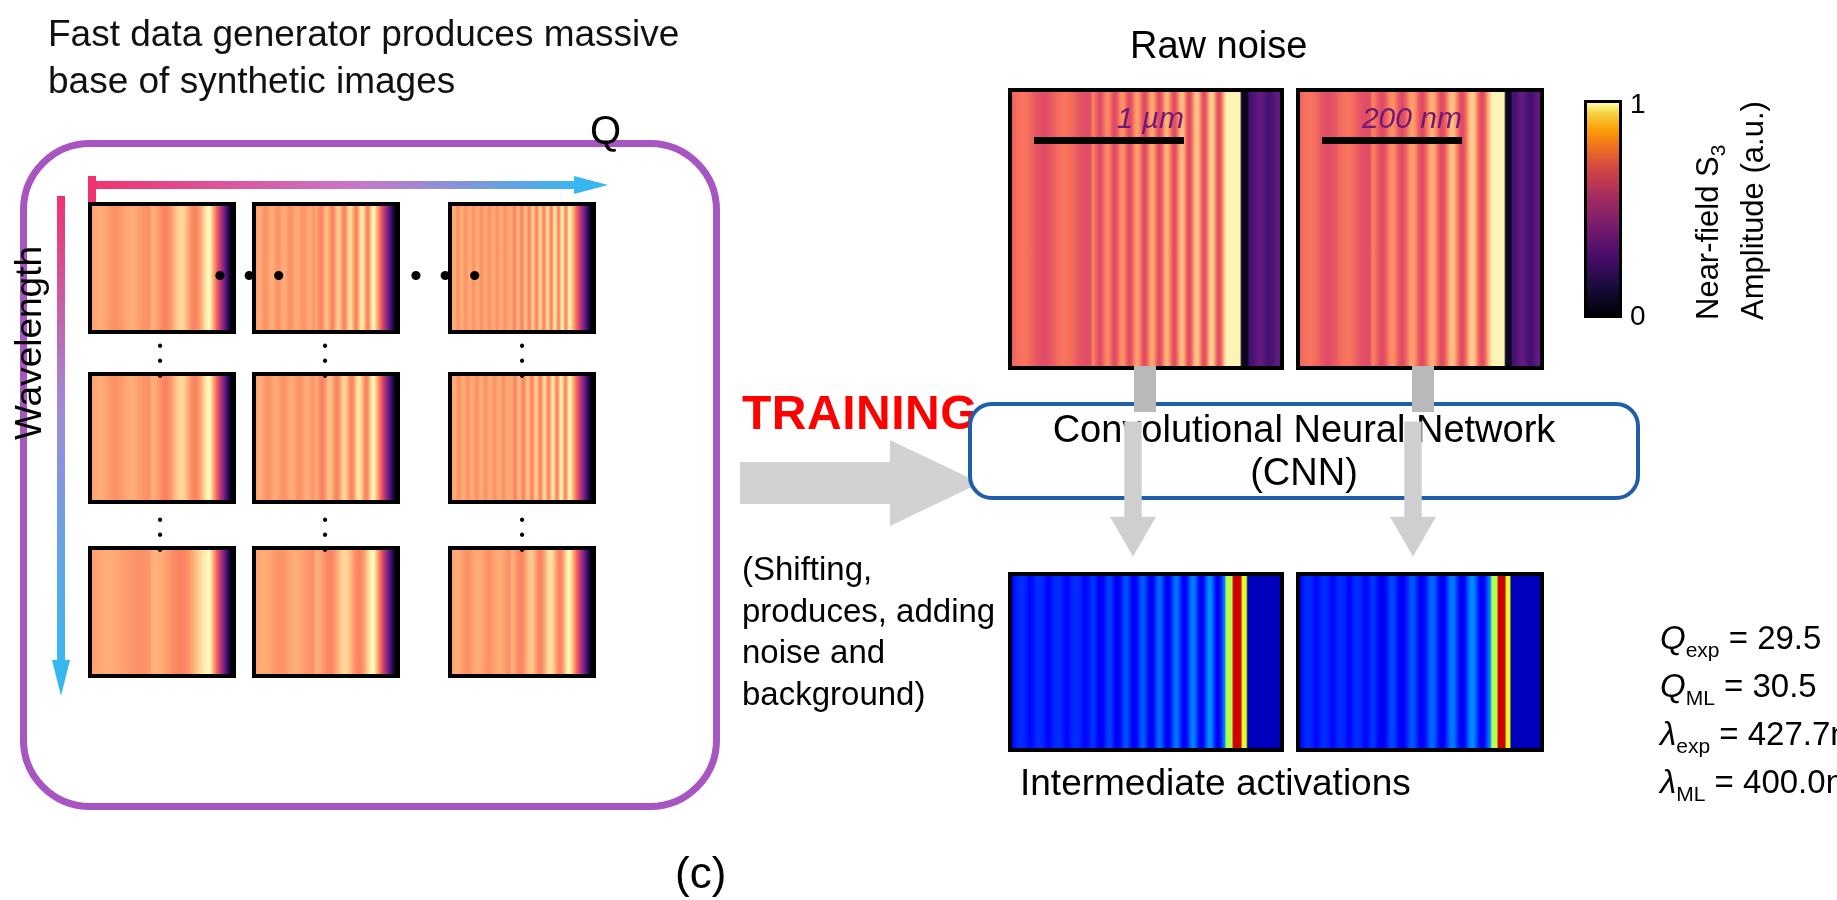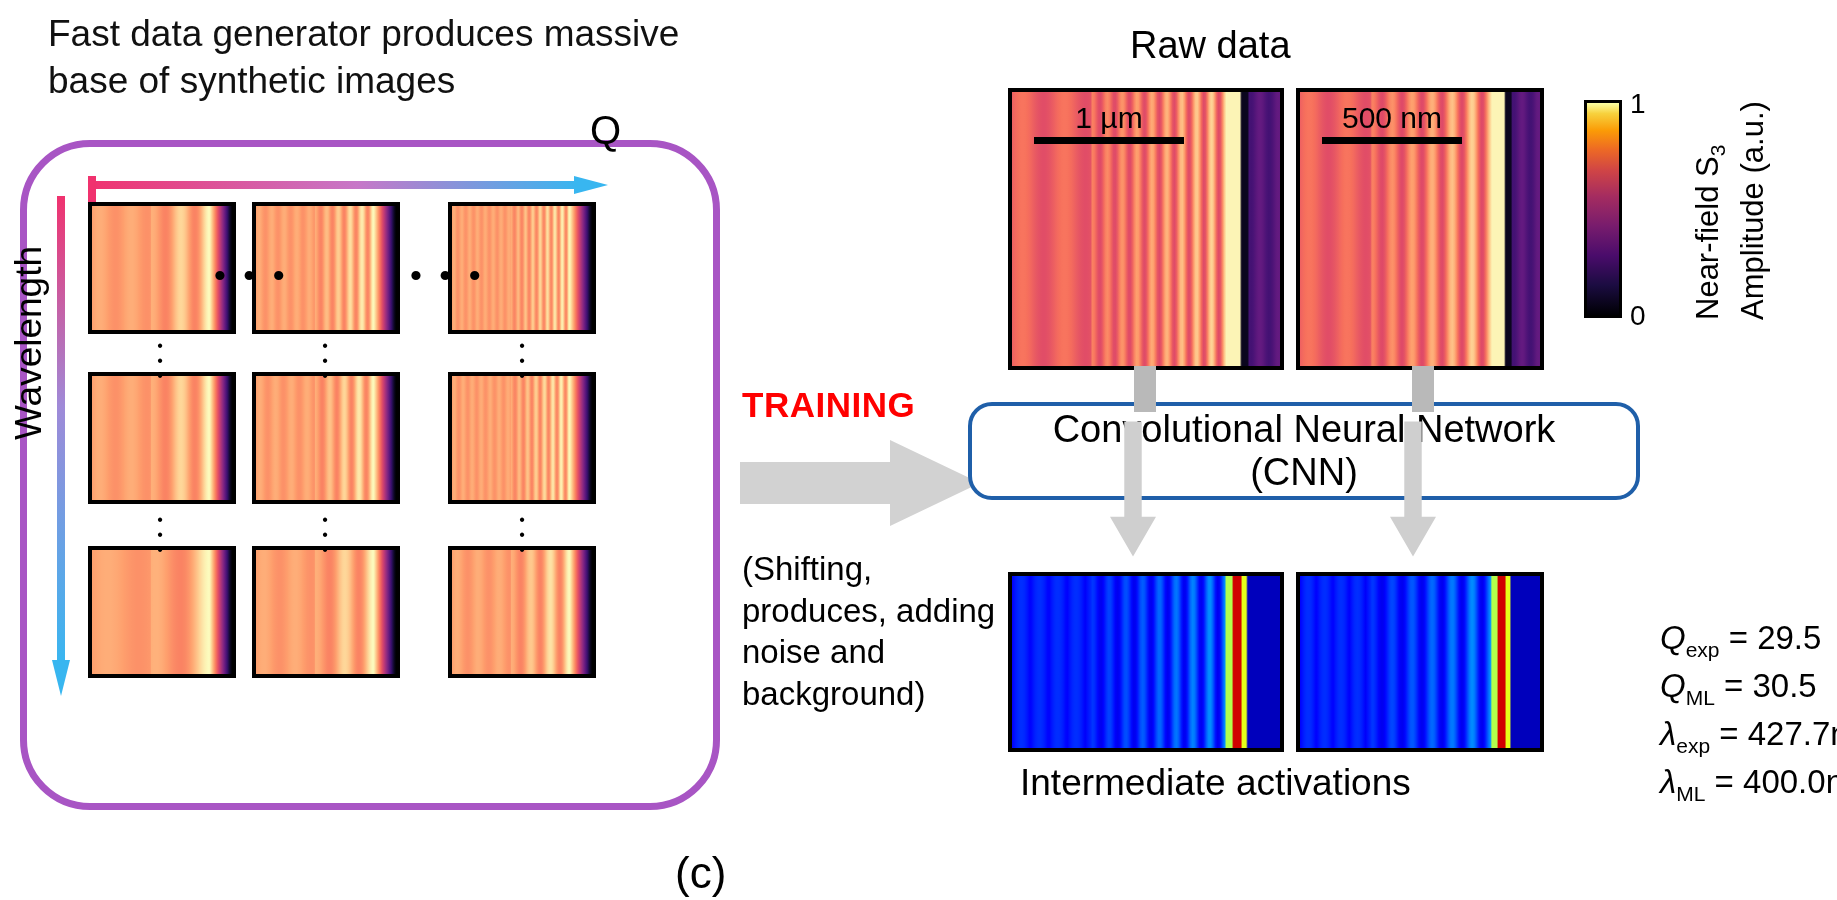--- a/index.html
+++ b/index.html
@@ -22,35 +22,35 @@
            white-space:nowrap;}
 
   
   .syn{position:absolute;border:4px solid #000;box-sizing:border-box;}
   .dots-h{position:absolute;font-size:34px;letter-spacing:4px;color:#000;line-height:1;}
   .dots-v{position:absolute;font-size:30px;color:#000;line-height:0.55;text-align:center;width:20px;}
 
   
   #raw-title{left:1130px;top:24px;font-size:38px;}
   .rawimg{position:absolute;border:4px solid #000;box-sizing:border-box;}
-  .scalebar-wrap{position:absolute;text-align:center;color:#000000;}
+  .scalebar-wrap{position:absolute;text-align:right;color:#701a75;font-style:italic;}
   .scalebar-txt{font-size:30px;line-height:1.05;}
   .scalebar-line{height:7px;background:#000;margin:3px auto 0;}
 
   
   #cbar{left:1584px;top:100px;width:38px;height:218px;border:3px solid #000;box-sizing:border-box;
         background:linear-gradient(to top,#000004 0%,#1b0c41 14%,#4a0c6b 28%,#781c6d 42%,#a52c60 56%,
                    #cf4446 68%,#ed6925 78%,#fb9b06 87%,#f7d13d 95%,#fcffa4 100%);}
   #cbar-1{left:1630px;top:88px;font-size:28px;}
   #cbar-0{left:1630px;top:300px;font-size:28px;}
   .cbar-lab{position:absolute;font-size:31px;white-space:nowrap;
             transform:rotate(-90deg);transform-origin:left top;}
 
   
-  #training{left:742px;top:385px;font-size:35px;font-weight:bold;color:#ff0000;letter-spacing:.5px;}
+  #training{left:742px;top:385px;font-size:48px;font-weight:bold;color:#ff0000;letter-spacing:.5px;}
   #train-arrow{left:740px;top:440px;width:240px;height:86px;}
   #aug-text{left:742px;top:548px;width:270px;font-size:33px;line-height:1.26;color:#000;}
 
   
   #cnn-box{left:968px;top:402px;width:672px;height:98px;border:4px solid #1f5fa9;
            border-radius:24px;box-sizing:border-box;background:#fff;
            display:flex;flex-direction:column;align-items:center;justify-content:center;}
   #cnn-box div{font-size:38px;line-height:1.12;}
 
   
@@ -115,31 +115,31 @@
     <div class="dots-h abs" style="left: 214px; top: 258px;">• • •</div>
     <div class="dots-h abs" style="left: 410px; top: 258px;">• • •</div>
     <div class="dots-v abs" style="left: 150px; top: 338px; font-size: 16px; line-height: 0.95;">•<br>•<br>•</div>
     <div class="dots-v abs" style="left: 150px; top: 512px; font-size: 16px; line-height: 0.95;">•<br>•<br>•</div>
     <div class="dots-v abs" style="left: 315px; top: 338px; font-size: 16px; line-height: 0.95;">•<br>•<br>•</div>
     <div class="dots-v abs" style="left: 315px; top: 512px; font-size: 16px; line-height: 0.95;">•<br>•<br>•</div>
     <div class="dots-v abs" style="left: 512px; top: 338px; font-size: 16px; line-height: 0.95;">•<br>•<br>•</div>
     <div class="dots-v abs" style="left: 512px; top: 512px; font-size: 16px; line-height: 0.95;">•<br>•<br>•</div>
   </div>
 
-<div class="abs" id="raw-title">Raw data</div>
+<div class="abs" id="raw-title">Raw noise</div>
 
 <div id="raw-images">
     <div class="rawimg" style="left: 1008px; top: 88px; width: 276px; height: 282px; background: linear-gradient(to right, rgb(237, 96, 97) 0%, rgb(241, 102, 95) 0.71%, rgb(244, 107, 94) 1.43%, rgb(246, 111, 92) 2.14%, rgb(247, 115, 93) 2.86%, rgb(248, 116, 94) 3.57%, rgb(248, 116, 94) 4.29%, rgb(247, 115, 93) 5%, rgb(246, 111, 92) 5.71%, rgb(244, 107, 94) 6.43%, rgb(241, 102, 95) 7.14%, rgb(237, 96, 97) 7.86%, rgb(233, 91, 98) 8.57%, rgb(230, 86, 100) 9.29%, rgb(228, 82, 101) 10%, rgb(226, 79, 102) 10.71%, rgb(225, 77, 103) 11.43%, rgb(225, 77, 103) 12.14%, rgb(226, 79, 102) 12.86%, rgb(228, 82, 101) 13.57%, rgb(230, 86, 100) 14.29%, rgb(234, 91, 98) 15%, rgb(237, 96, 97) 15.71%, rgb(241, 102, 95) 16.43%, rgb(244, 107, 94) 17.14%, rgb(246, 111, 92) 17.86%, rgb(247, 115, 93) 18.57%, rgb(248, 116, 94) 19.29%, rgb(248, 116, 94) 20%, rgb(247, 115, 93) 20.71%, rgb(246, 111, 92) 21.43%, rgb(244, 107, 94) 22.14%, rgb(240, 102, 95) 22.86%, rgb(237, 96, 97) 23.57%, rgb(233, 91, 99) 24.29%, rgb(230, 86, 100) 25%, rgb(228, 82, 101) 25.71%, rgb(226, 79, 102) 26.43%, rgb(225, 77, 103) 27.14%, rgb(225, 77, 103) 27.86%, rgb(226, 79, 102) 28.57%, rgb(228, 82, 101) 29.29%, rgb(250, 129, 98) 30%, rgb(248, 120, 95) 30.71%, rgb(239, 99, 96) 31.43%, rgb(226, 80, 102) 32.14%, rgb(222, 73, 104) 32.86%, rgb(229, 84, 101) 33.57%, rgb(244, 107, 94) 34.29%, rgb(250, 131, 99) 35%, rgb(251, 139, 102) 35.71%, rgb(249, 124, 96) 36.43%, rgb(238, 98, 96) 37.14%, rgb(225, 78, 103) 37.86%, rgb(223, 74, 104) 38.57%, rgb(233, 91, 99) 39.29%, rgb(248, 119, 95) 40%, rgb(252, 145, 104) 40.71%, rgb(252, 148, 105) 41.43%, rgb(249, 126, 97) 42.14%, rgb(236, 95, 97) 42.86%, rgb(224, 75, 103) 43.57%, rgb(224, 77, 103) 44.29%, rgb(239, 100, 96) 45%, rgb(250, 134, 100) 45.71%, rgb(254, 159, 109) 46.43%, rgb(253, 155, 108) 47.14%, rgb(249, 125, 97) 47.86%, rgb(234, 92, 98) 48.57%, rgb(222, 74, 104) 49.29%, rgb(227, 81, 102) 50%, rgb(246, 110, 93) 50.71%, rgb(253, 150, 106) 51.43%, rgb(254, 171, 119) 52.14%, rgb(254, 159, 109) 52.86%, rgb(248, 122, 96) 53.57%, rgb(231, 87, 100) 54.29%, rgb(222, 73, 104) 55%, rgb(231, 88, 100) 55.71%, rgb(249, 125, 97) 56.43%, rgb(254, 167, 115) 57.14%, rgb(254, 183, 127) 57.86%, rgb(254, 161, 111) 58.57%, rgb(248, 117, 94) 59.29%, rgb(228, 83, 101) 60%, rgb(223, 74, 104) 60.71%, rgb(237, 96, 97) 61.43%, rgb(251, 142, 103) 62.14%, rgb(254, 183, 128) 62.86%, rgb(254, 192, 134) 63.57%, rgb(254, 161, 110) 64.29%, rgb(246, 111, 92) 65%, rgb(225, 78, 102) 65.71%, rgb(224, 77, 103) 66.43%, rgb(244, 107, 94) 67.14%, rgb(254, 160, 110) 67.86%, rgb(254, 199, 140) 68.57%, rgb(254, 198, 139) 69.29%, rgb(254, 157, 108) 70%, rgb(242, 104, 94) 70.71%, rgb(223, 75, 103) 71.43%, rgb(227, 81, 101) 72.14%, rgb(248, 122, 96) 72.86%, rgb(254, 180, 125) 73.57%, rgb(254, 214, 152) 74.29%, rgb(254, 202, 142) 75%, rgb(253, 151, 106) 75.71%, rgb(237, 97, 97) 76.43%, rgb(222, 73, 104) 77.14%, rgb(232, 89, 99) 77.86%, rgb(251, 140, 102) 78.57%, rgb(254, 200, 140) 79.29%, rgb(252, 244, 182) 80%, rgb(252, 244, 182) 80.71%, rgb(252, 244, 182) 81.43%, rgb(252, 244, 182) 82.14%, rgb(252, 244, 182) 82.86%, rgb(252, 244, 182) 83.57%, rgb(252, 244, 182) 84.29%, rgb(252, 244, 182) 85%, rgb(11, 6, 30) 85.71%, rgb(11, 6, 30) 86.43%, rgb(11, 6, 30) 87.14%, rgb(11, 6, 30) 87.86%, rgb(68, 18, 116) 88.57%, rgb(68, 17, 115) 89.29%, rgb(73, 19, 118) 90%, rgb(83, 21, 121) 90.71%, rgb(93, 24, 125) 91.43%, rgb(99, 26, 128) 92.14%, rgb(99, 26, 128) 92.86%, rgb(93, 24, 125) 93.57%, rgb(83, 21, 121) 94.29%, rgb(73, 19, 118) 95%, rgb(68, 17, 115) 95.71%, rgb(68, 18, 116) 96.43%, rgb(75, 19, 118) 97.14%, rgb(85, 22, 122) 97.86%, rgb(95, 25, 126) 98.57%, rgb(100, 26, 128) 99.29%, rgb(98, 26, 127) 100%);"></div>
     <div class="scalebar-wrap" style="left: 1034px; top: 102px; width: 150px;">
       <div class="scalebar-txt">1 µm</div>
       <div class="scalebar-line" style="width: 150px;"></div>
     </div>
     <div class="rawimg" style="left: 1296px; top: 88px; width: 248px; height: 282px; background: linear-gradient(to right, rgb(237, 96, 97) 0%, rgb(241, 102, 95) 0.71%, rgb(244, 107, 94) 1.43%, rgb(246, 111, 92) 2.14%, rgb(247, 115, 93) 2.86%, rgb(248, 116, 94) 3.57%, rgb(248, 116, 94) 4.29%, rgb(247, 115, 93) 5%, rgb(246, 111, 92) 5.71%, rgb(244, 107, 94) 6.43%, rgb(241, 102, 95) 7.14%, rgb(237, 96, 97) 7.86%, rgb(233, 91, 98) 8.57%, rgb(230, 86, 100) 9.29%, rgb(228, 82, 101) 10%, rgb(226, 79, 102) 10.71%, rgb(225, 77, 103) 11.43%, rgb(225, 77, 103) 12.14%, rgb(226, 79, 102) 12.86%, rgb(228, 82, 101) 13.57%, rgb(230, 86, 100) 14.29%, rgb(234, 91, 98) 15%, rgb(237, 96, 97) 15.71%, rgb(241, 102, 95) 16.43%, rgb(244, 107, 94) 17.14%, rgb(246, 111, 92) 17.86%, rgb(247, 115, 93) 18.57%, rgb(248, 116, 94) 19.29%, rgb(248, 116, 94) 20%, rgb(247, 115, 93) 20.71%, rgb(246, 111, 92) 21.43%, rgb(244, 107, 94) 22.14%, rgb(240, 102, 95) 22.86%, rgb(237, 96, 97) 23.57%, rgb(233, 91, 99) 24.29%, rgb(230, 86, 100) 25%, rgb(228, 82, 101) 25.71%, rgb(226, 79, 102) 26.43%, rgb(225, 77, 103) 27.14%, rgb(225, 77, 103) 27.86%, rgb(226, 79, 102) 28.57%, rgb(228, 82, 101) 29.29%, rgb(250, 129, 98) 30%, rgb(249, 126, 97) 30.71%, rgb(247, 114, 93) 31.43%, rgb(239, 100, 96) 32.14%, rgb(230, 86, 100) 32.86%, rgb(224, 76, 103) 33.57%, rgb(222, 73, 104) 34.29%, rgb(226, 79, 102) 35%, rgb(234, 92, 98) 35.71%, rgb(245, 109, 93) 36.43%, rgb(249, 128, 98) 37.14%, rgb(251, 141, 103) 37.86%, rgb(252, 145, 104) 38.57%, rgb(251, 137, 101) 39.29%, rgb(248, 119, 95) 40%, rgb(239, 100, 96) 40.71%, rgb(229, 84, 101) 41.43%, rgb(223, 74, 104) 42.14%, rgb(223, 74, 104) 42.86%, rgb(229, 85, 100) 43.57%, rgb(241, 102, 95) 44.29%, rgb(249, 126, 97) 45%, rgb(252, 147, 105) 45.71%, rgb(254, 160, 110) 46.43%, rgb(254, 159, 109) 47.14%, rgb(252, 145, 104) 47.86%, rgb(248, 121, 95) 48.57%, rgb(238, 98, 96) 49.29%, rgb(227, 81, 102) 50%, rgb(222, 73, 104) 50.71%, rgb(225, 77, 103) 51.43%, rgb(235, 93, 98) 52.14%, rgb(248, 116, 94) 52.86%, rgb(252, 145, 104) 53.57%, rgb(254, 168, 116) 54.29%, rgb(254, 177, 123) 55%, rgb(254, 170, 118) 55.71%, rgb(253, 149, 106) 56.43%, rgb(248, 120, 95) 57.14%, rgb(236, 95, 97) 57.86%, rgb(225, 78, 102) 58.57%, rgb(222, 73, 104) 59.29%, rgb(228, 83, 101) 60%, rgb(242, 104, 94) 60.71%, rgb(250, 135, 100) 61.43%, rgb(254, 167, 115) 62.14%, rgb(254, 188, 132) 62.86%, rgb(254, 193, 135) 63.57%, rgb(254, 179, 124) 64.29%, rgb(253, 151, 106) 65%, rgb(248, 116, 94) 65.71%, rgb(233, 90, 99) 66.43%, rgb(223, 75, 103) 67.14%, rgb(223, 75, 103) 67.86%, rgb(233, 91, 99) 68.57%, rgb(248, 119, 95) 69.29%, rgb(254, 157, 108) 70%, rgb(254, 190, 133) 70.71%, rgb(254, 208, 147) 71.43%, rgb(254, 206, 145) 72.14%, rgb(254, 184, 128) 72.86%, rgb(252, 149, 105) 73.57%, rgb(246, 110, 92) 74.29%, rgb(230, 85, 100) 75%, rgb(222, 73, 104) 75.71%, rgb(226, 79, 102) 76.43%, rgb(240, 102, 95) 77.14%, rgb(251, 139, 102) 77.86%, rgb(254, 181, 126) 78.57%, rgb(254, 213, 152) 79.29%, rgb(252, 244, 182) 80%, rgb(252, 244, 182) 80.71%, rgb(252, 244, 182) 81.43%, rgb(252, 244, 182) 82.14%, rgb(252, 244, 182) 82.86%, rgb(252, 244, 182) 83.57%, rgb(252, 244, 182) 84.29%, rgb(252, 244, 182) 85%, rgb(11, 6, 30) 85.71%, rgb(11, 6, 30) 86.43%, rgb(11, 6, 30) 87.14%, rgb(11, 6, 30) 87.86%, rgb(68, 18, 116) 88.57%, rgb(68, 17, 115) 89.29%, rgb(73, 19, 118) 90%, rgb(83, 21, 121) 90.71%, rgb(93, 24, 125) 91.43%, rgb(99, 26, 128) 92.14%, rgb(99, 26, 128) 92.86%, rgb(93, 24, 125) 93.57%, rgb(83, 21, 121) 94.29%, rgb(73, 19, 118) 95%, rgb(68, 17, 115) 95.71%, rgb(68, 18, 116) 96.43%, rgb(75, 19, 118) 97.14%, rgb(85, 22, 122) 97.86%, rgb(95, 25, 126) 98.57%, rgb(100, 26, 128) 99.29%, rgb(98, 26, 127) 100%);"></div>
     <div class="scalebar-wrap" style="left: 1322px; top: 102px; width: 140px;">
-      <div class="scalebar-txt">500 nm</div>
+      <div class="scalebar-txt">200 nm</div>
       <div class="scalebar-line" style="width: 140px;"></div>
     </div>
   </div>
 
 <div class="abs" id="cbar"></div>
 <div class="abs" id="cbar-1">1</div>
 <div class="abs" id="cbar-0">0</div>
 <div class="cbar-lab" style="left:1690px;top:320px;">
   <span>Near-field S</span><sub style="font-size:21px;">3</sub>
 </div>

